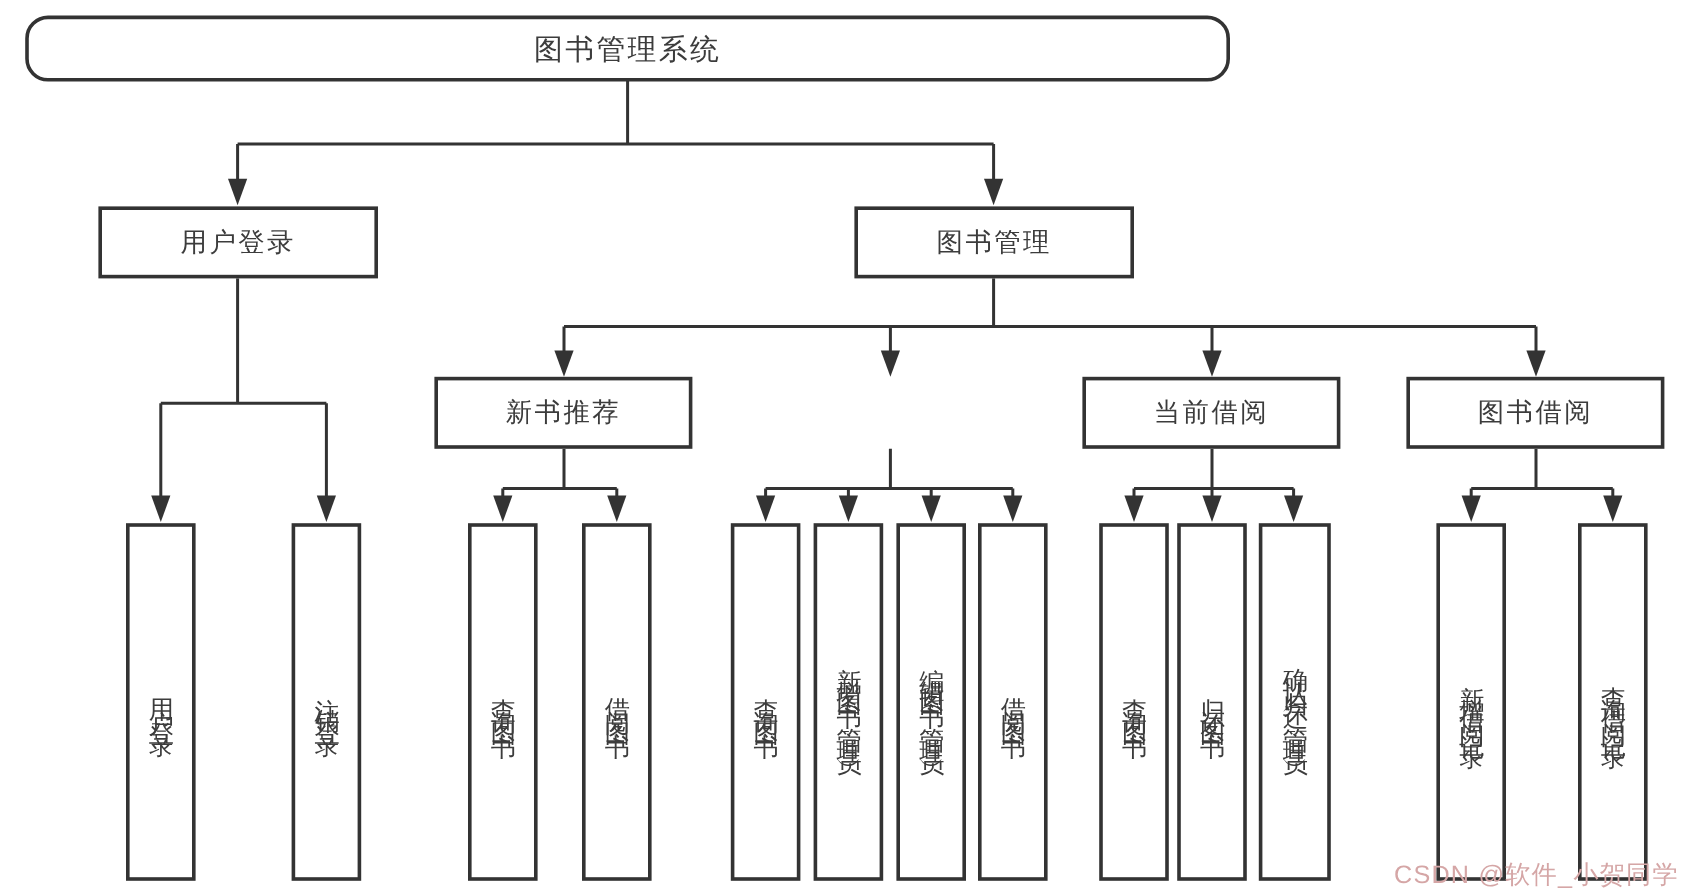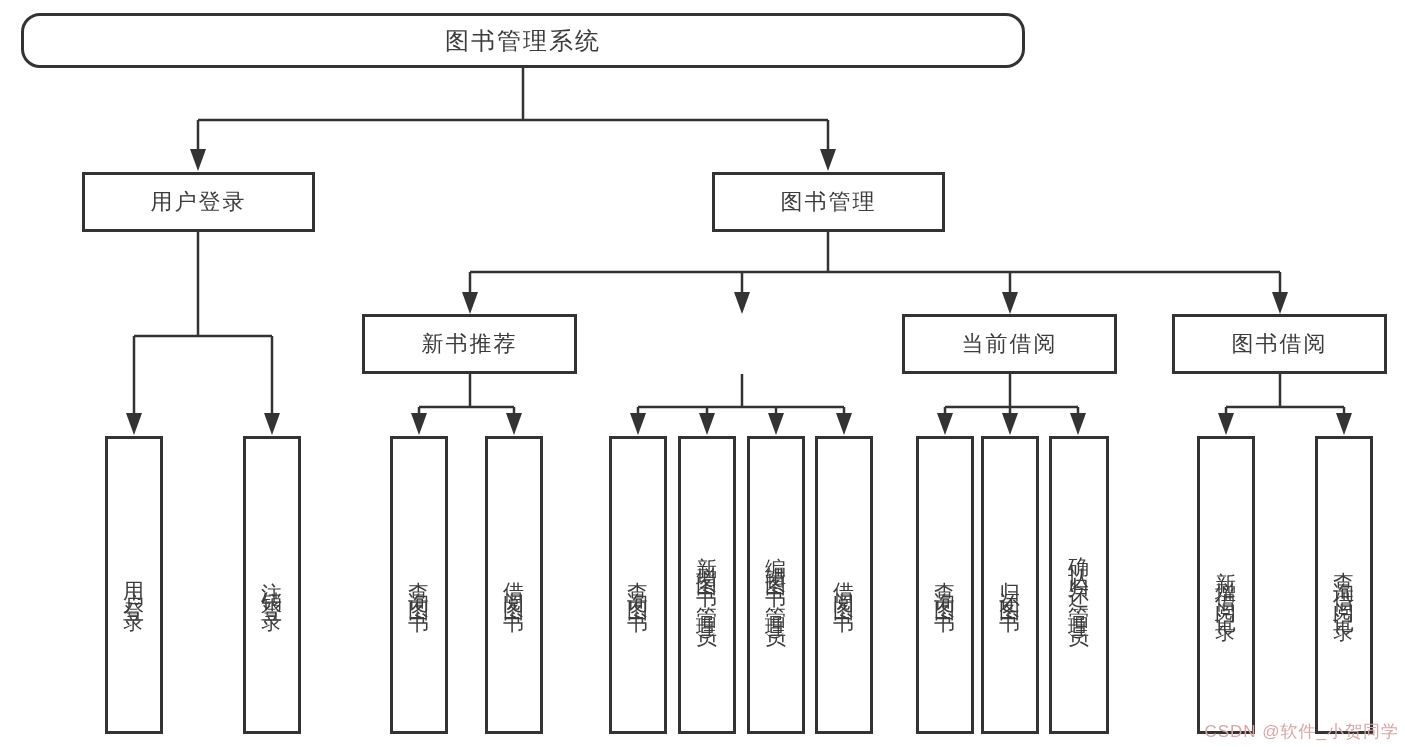--- a/index.html
+++ b/index.html
@@ -66,21 +66,21 @@
   #l-bor-b  { left: 815px; }
   #l-cur-q  { left: 916px; }
   #l-cur-r  { left: 981px; }
   #l-cur-c  { left: 1049px; width: 60px; }
   #l-rcd-a  { left: 1197px; }
   #l-rcd-q  { left: 1315px; }
   #watermark {
     position: absolute;
     right: 6px;
     bottom: 4px;
-    font-size: 17px;
+    font-size: 21px;
     color: #d5a6a6;
     letter-spacing: 1px;
     white-space: nowrap;
   }
 </style>
 </head>
 <body>
 
 <div id="canvas">
 

